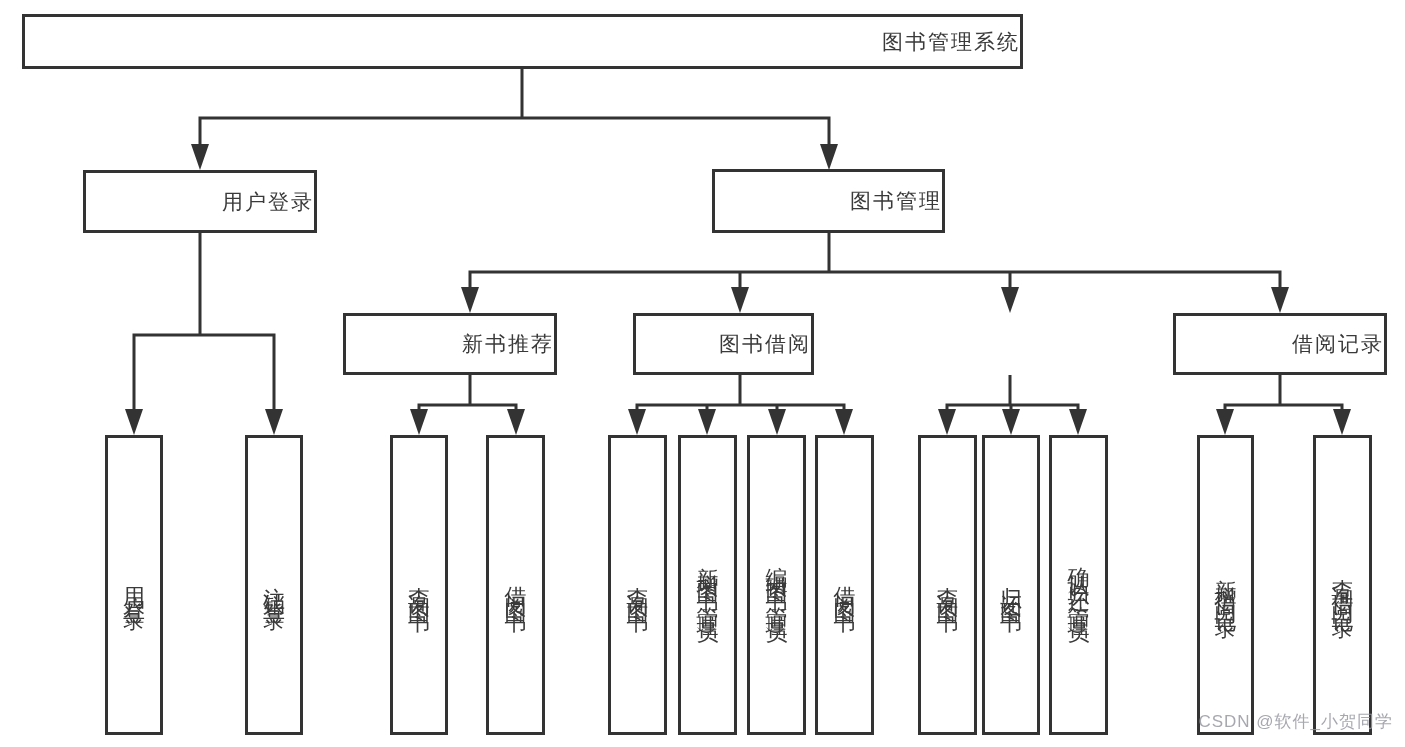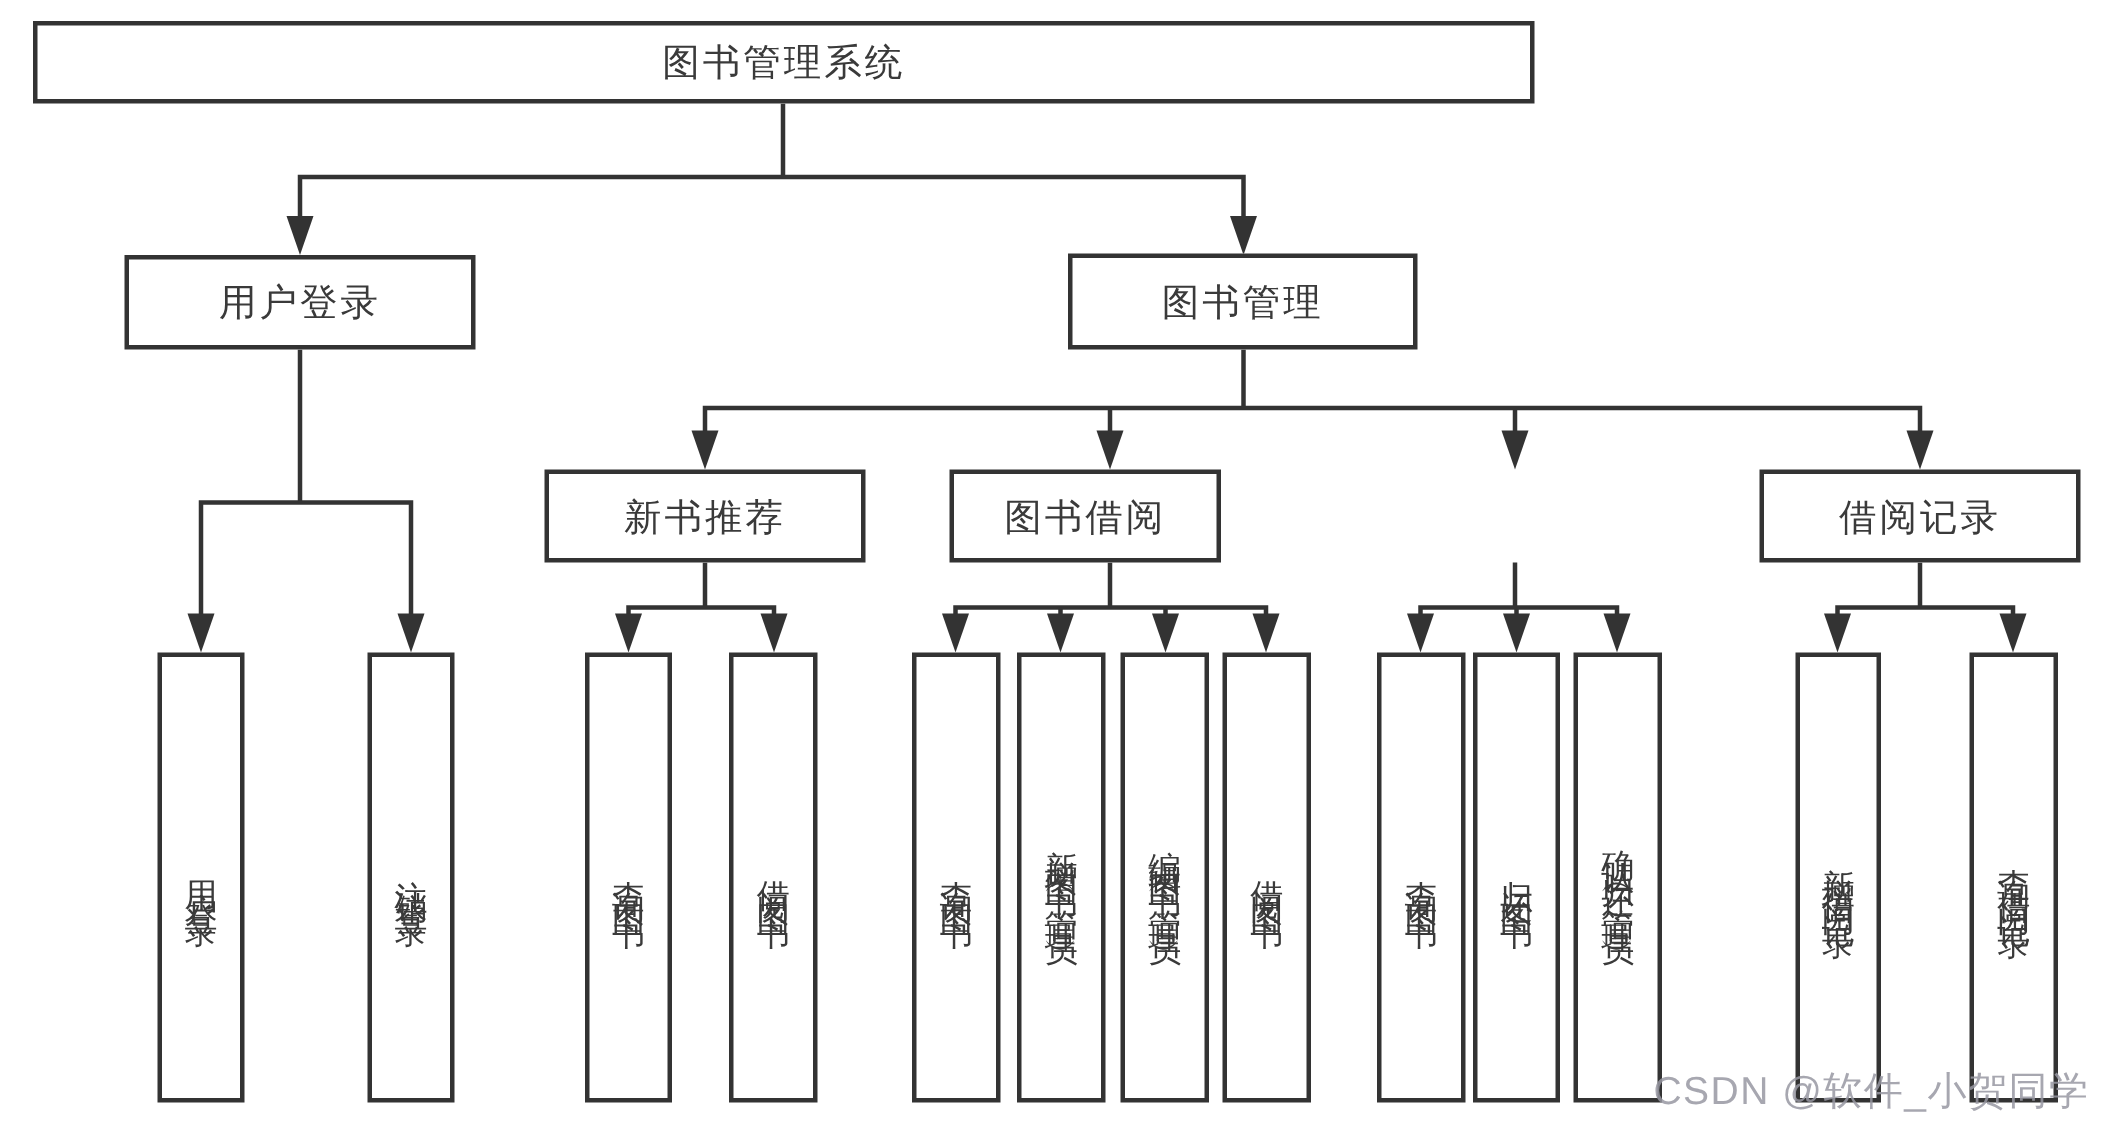--- a/index.html
+++ b/index.html
@@ -14,36 +14,36 @@
   .node {
     position: absolute;
     box-sizing: border-box;
     border: 3px solid #333333;
     background: #ffffff;
     display: flex;
     align-items: center;
     justify-content: center;
     color: #3a3a3a;
   }
-  .h-node { font-size: 25px; letter-spacing: 2px; }
+  .h-node { font-size: 21px; letter-spacing: 2px; justify-content: flex-end; }
   .v-node .lbl {
     writing-mode: vertical-rl;
     text-orientation: mixed;
     font-size: 22px;
     letter-spacing: 8px;
     line-height: 1;
     color: #3a3a3a;
     white-space: nowrap;
   }
   .connectors { position: absolute; left: 0; top: 0; }
   .watermark {
     position: absolute;
     right: 12px;
     top: 710px;
-    font-size: 26px;
+    font-size: 17px;
     letter-spacing: 1px;
     color: rgba(152, 152, 162, 0.85);
     z-index: 5;
     white-space: nowrap;
   }
 </style>
 </head>
 <body>
 
 <div class="canvas">
@@ -99,21 +99,21 @@
     <span>图书管理系统</span>
   </div>
 
   <div class="node h-node" style="left:83px; top:170px; width:234px; height:63px;">
     <span>用户登录</span>
   </div>
   <div class="node h-node" style="left:712px; top:169px; width:233px; height:64px;">
     <span>图书管理</span>
   </div>
 
-  <div class="node h-node" style="left:363px; top:313px; width:214px; height:62px;">
+  <div class="node h-node" style="left:343px; top:313px; width:214px; height:62px;">
     <span>新书推荐</span>
   </div>
   <div class="node h-node" style="left:633px; top:313px; width:181px; height:62px;">
     <span>图书借阅</span>
   </div>
   <div class="node h-node" style="left:1173px; top:313px; width:214px; height:62px;">
     <span>借阅记录</span>
   </div>
 
   <div class="node v-node" style="left:105px; top:435px; width:58px; height:300px;">

